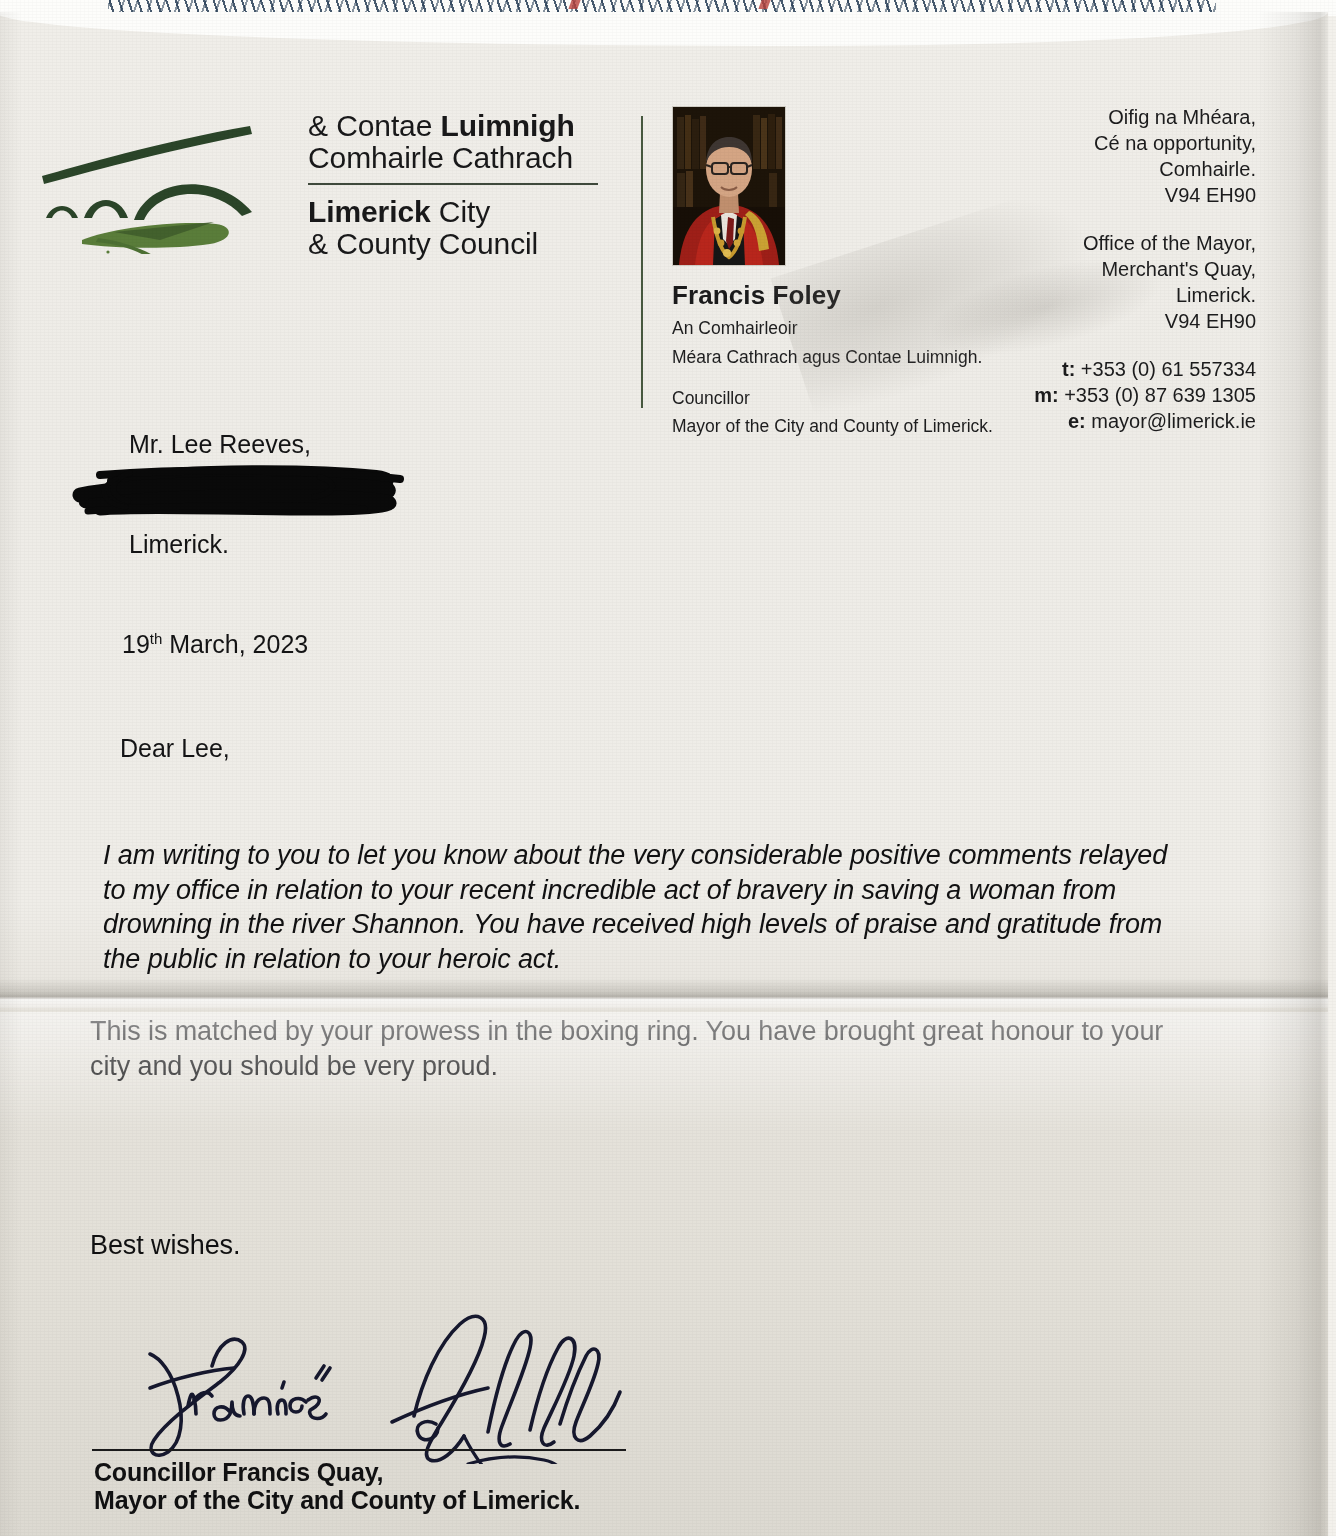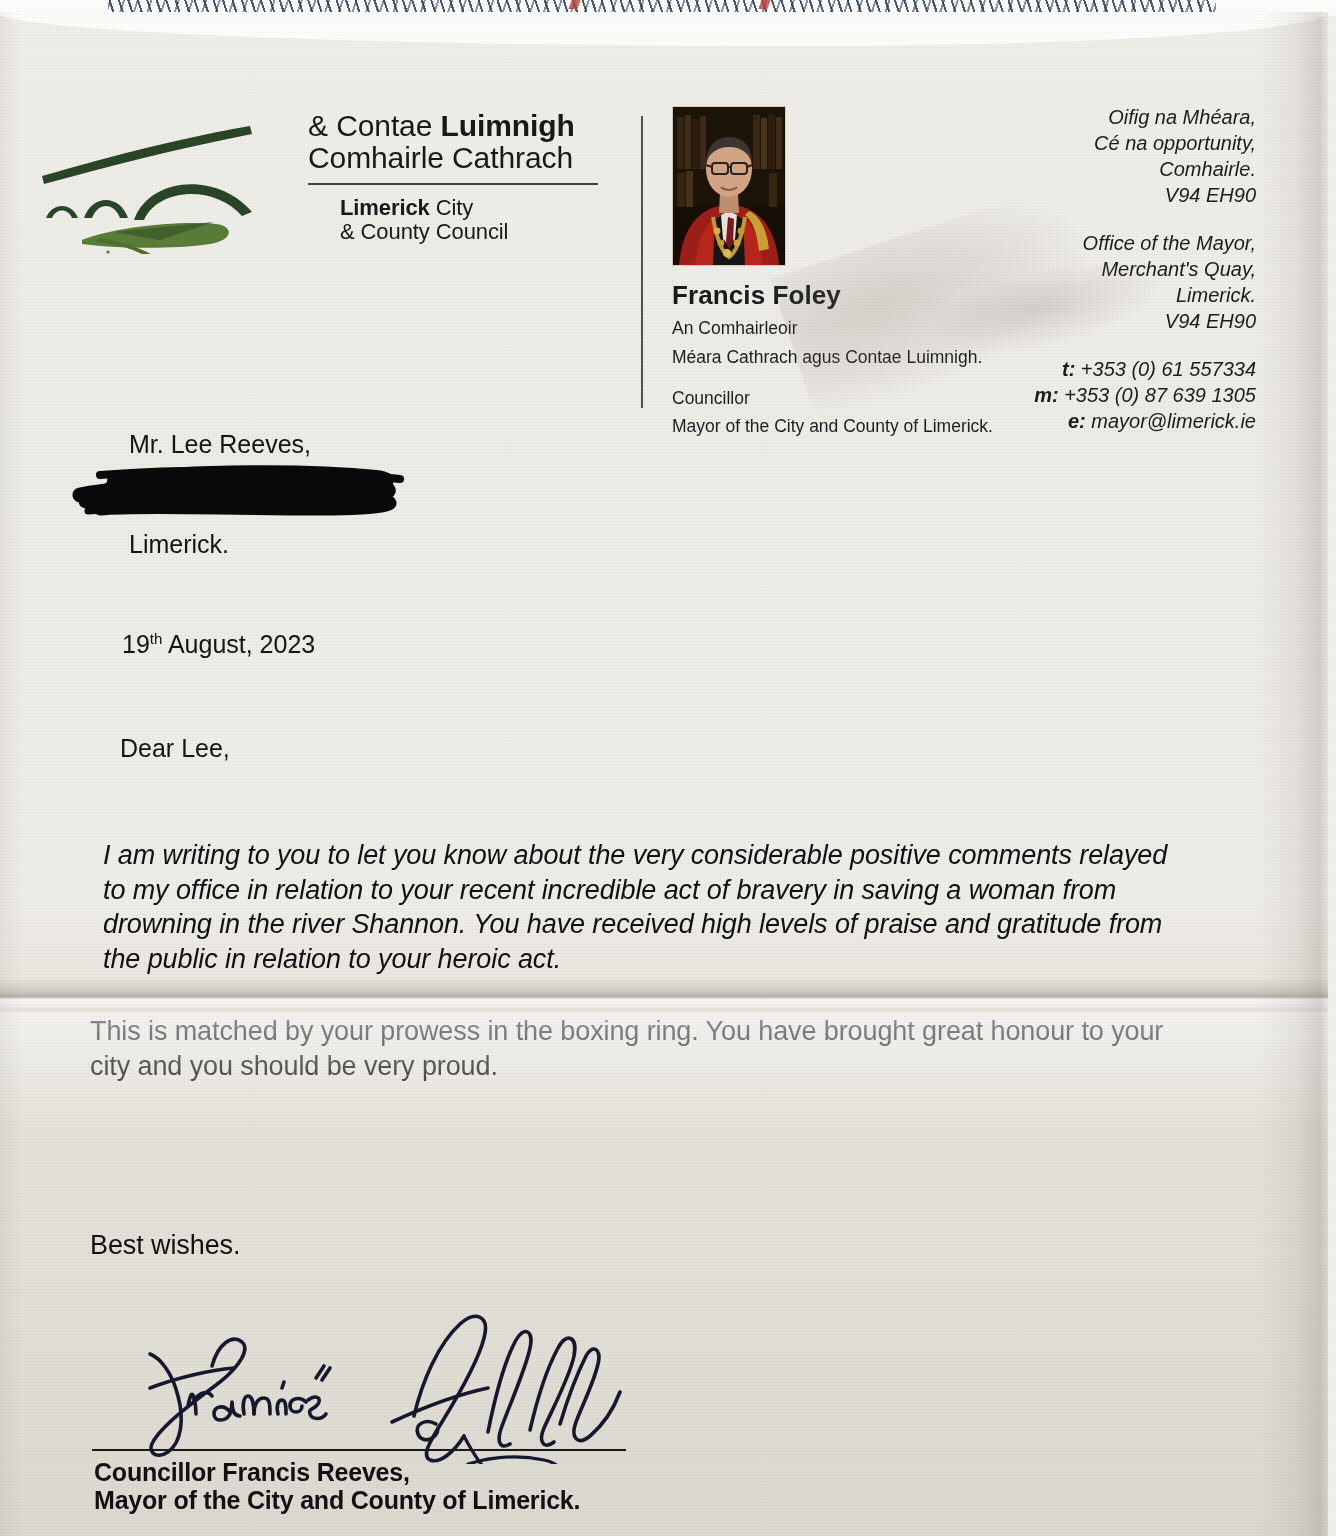--- a/index.html
+++ b/index.html
@@ -185,26 +185,25 @@
     white-space: nowrap;
   }
   .logo-line-ga b { font-weight: 700; }
   .logo-rule {
     width: 290px;
     height: 2px;
     background: #3f4a3c;
     margin: 9px 0 11px 0;
   }
   .logo-line-en {
-    font-size: 22px;
+    font-size: 30px;
     line-height: 1.07;
     color: #19191a;
     letter-spacing: -.1px;
     white-space: nowrap;
-    margin-left: 32px;
   }
   .logo-line-en b { font-weight: 700; }
 
   .v-rule {
     position: absolute;
     left: 645px;
     top: 104px;
     width: 2px;
     height: 292px;
     background: #47583f;
@@ -244,21 +243,20 @@
 
   
   .contact-block {
     position: absolute;
     top: 92px;
     right: 72px;
     text-align: right;
     font-size: 20px;
     line-height: 1.30;
     color: #1c1c1d;
-    font-style: italic;
   }
   .contact-group { margin-bottom: 22px; }
   .contact-group:last-child { margin-bottom: 0; }
   .contact-line { white-space: nowrap; }
   .contact-line b { font-weight: 700; }
 
   
   .recipient {
     position: absolute;
     top: 414px;
@@ -525,21 +523,21 @@
           <path d="M18 50 C 130 42, 250 44, 294 48" stroke-width="7"></path>
           <path d="M60 12 C 40 18, 36 34, 58 40" stroke-width="6"></path>
           <path d="M46 18 C 28 26, 30 42, 56 46" stroke-width="5"></path>
           <path d="M250 16 C 268 22, 266 32, 244 36" stroke-width="6"></path>
         </g>
       </svg>
     </div>
 
     <div class="recipient-city">Limerick.</div>
 
-    <div class="letter-date"><span>19</span><sup>th</sup><span> August, 2023</span></div>
+    <div class="letter-date"><span>19</span><sup>th</sup><span> March, 2023</span></div>
 
     <div class="salutation">Dear Lee,</div>
 
     <div class="para para-1">I am writing to you to let you know about the very considerable positive comments relayed to my office in relation to your recent incredible act of bravery in saving a woman from drowning in the river Shannon.  You have received high levels of praise and gratitude from the public in relation to your heroic act.</div>
     <div class="para para-2">This is matched by your prowess in the boxing ring.  You have brought great honour to your city and you should be very proud.</div>
     <div class="para para-4">Best wishes.</div>
 
     <div class="sig-area">
       <svg viewBox="0 0 560 160" width="560" height="160" aria-hidden="true">
         <g fill="none" stroke="#16182e" stroke-width="3.6" stroke-linecap="round" stroke-linejoin="round">
@@ -578,21 +576,21 @@
                    C 502 78, 490 102, 484 118 C 478 134, 486 142, 498 132
                    C 512 120, 522 104, 528 88"></path>
 
           <path d="M372 132 C 380 148, 392 166, 406 178 C 422 192, 444 196, 460 186
                    C 476 176, 472 160, 452 156 C 424 150, 396 154, 376 160" stroke-width="3.2"></path>
         </g>
       </svg>
     </div>
 
     <div class="sig-rule"></div>
-    <div class="sig-name">Councillor Francis Reeves,</div>
+    <div class="sig-name">Councillor Francis Quay,</div>
     <div class="sig-title">Mayor of the City and County of Limerick.</div>
 
     <div class="smudge"></div>
     <div class="smudge2"></div>
     <div class="fold-crease"></div>
     <div class="fold-crease2"></div>
     <div class="paper-right-shadow"></div>
     <div class="paper-left-shadow"></div>
   </div>
 

